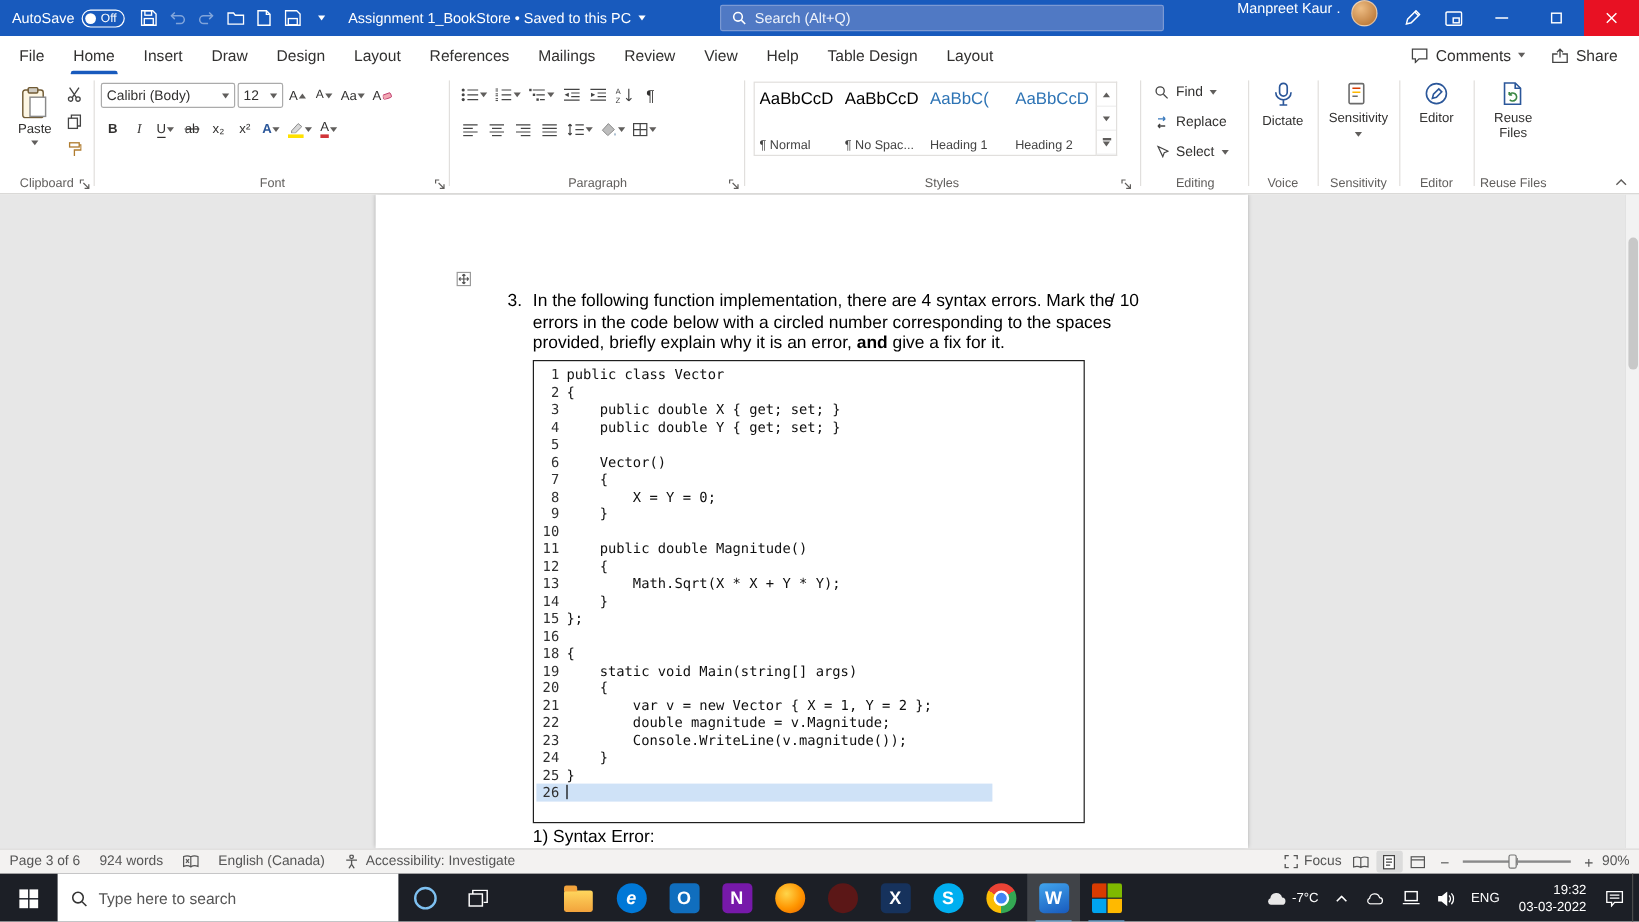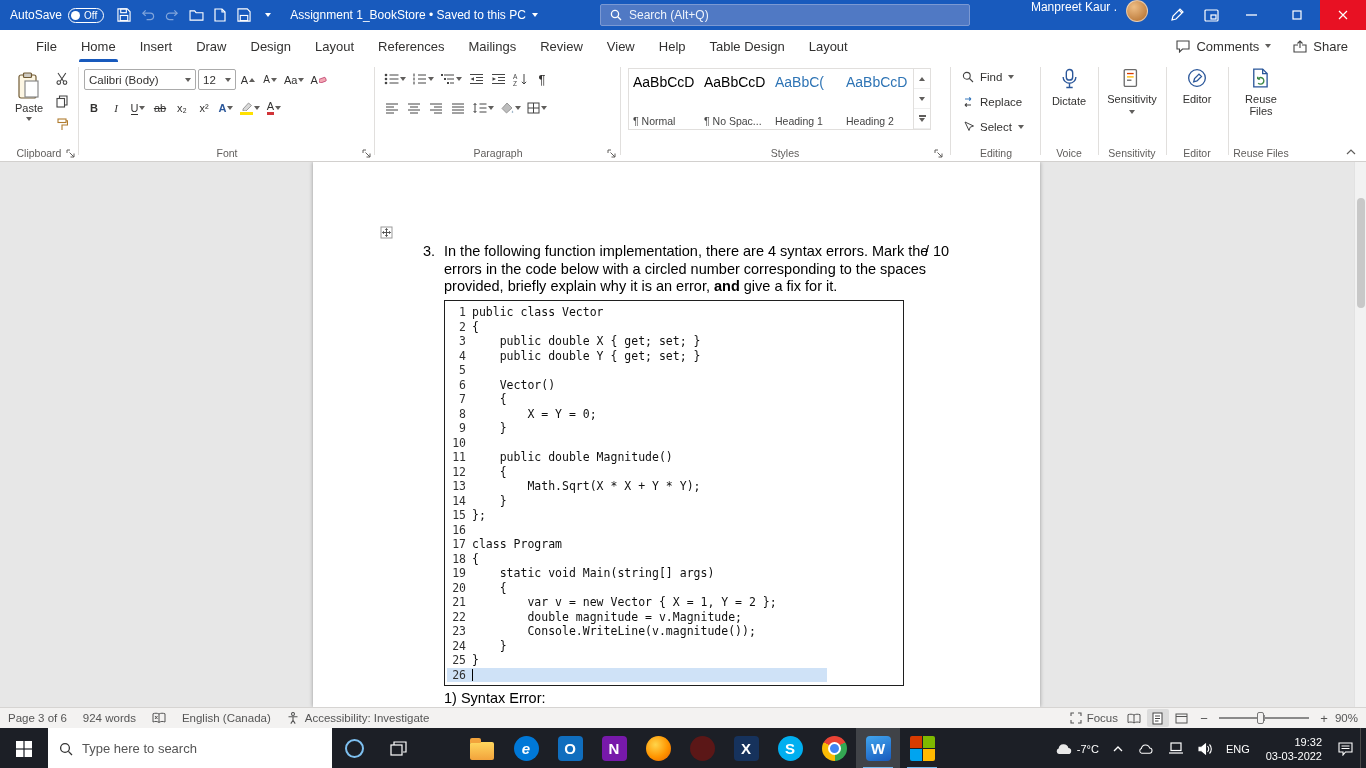--- a/index.html
+++ b/index.html
@@ -27,21 +27,21 @@
 .winbtn{width:46px;height:30px;display:flex;align-items:center;justify-content:center}
 .winbtn.close{background:#e81123}
 
 
 .caret{display:inline-block;width:0;height:0;border-left:3.5px solid transparent;border-right:3.5px solid transparent;border-top:4px solid #605e5c;flex:none}
 .caret.w{border-top-color:#fff}
 .caretu{display:inline-block;width:0;height:0;border-left:3.5px solid transparent;border-right:3.5px solid transparent;border-bottom:4px solid #605e5c;flex:none}
 
 
 .menubar{height:32px;background:#fff;display:flex;align-items:center;font-size:13px;color:#323130}
-.tabs{display:flex;height:100%;padding-left:24px}
+.tabs{display:flex;height:100%;padding-left:4px}
 .tab{padding:0 12px;display:flex;align-items:center;position:relative;cursor:default;white-space:nowrap}
 .tab.active{font-weight:400}
 .tab.active::after{content:"";position:absolute;left:10px;right:10px;bottom:0;height:3px;background:#185abd;border-radius:2px 2px 0 0}
 .mb-right{margin-left:auto;display:flex;align-items:center;gap:22px;padding-right:18px;color:#323130}
 .mbtn{display:flex;align-items:center;gap:6px}
 
 
 .ribbon{height:100px;background:#fff;border-bottom:1px solid #d2d0ce;position:relative;font-size:11px;color:#323130}
 .vsep{position:absolute;top:5px;bottom:6px;width:1px;background:#e1dfdd}
 .grp{position:absolute;top:0;height:100%}
@@ -743,24 +743,20 @@
           <div class="code-line">
             <span class="ln">15</span>
             <span class="cd">};</span>
           </div>
 
           <div class="code-line">
             <span class="ln">16</span>
             <span class="cd"></span>
           </div>
 
-          <div class="code-line">
-            <span class="ln">17</span>
-            <span class="cd">class Program</span>
-          </div>
 
           <div class="code-line">
             <span class="ln">18</span>
             <span class="cd">{</span>
           </div>
 
           <div class="code-line">
             <span class="ln">19</span>
             <span class="cd">    static void Main(string[] args)</span>
           </div>

